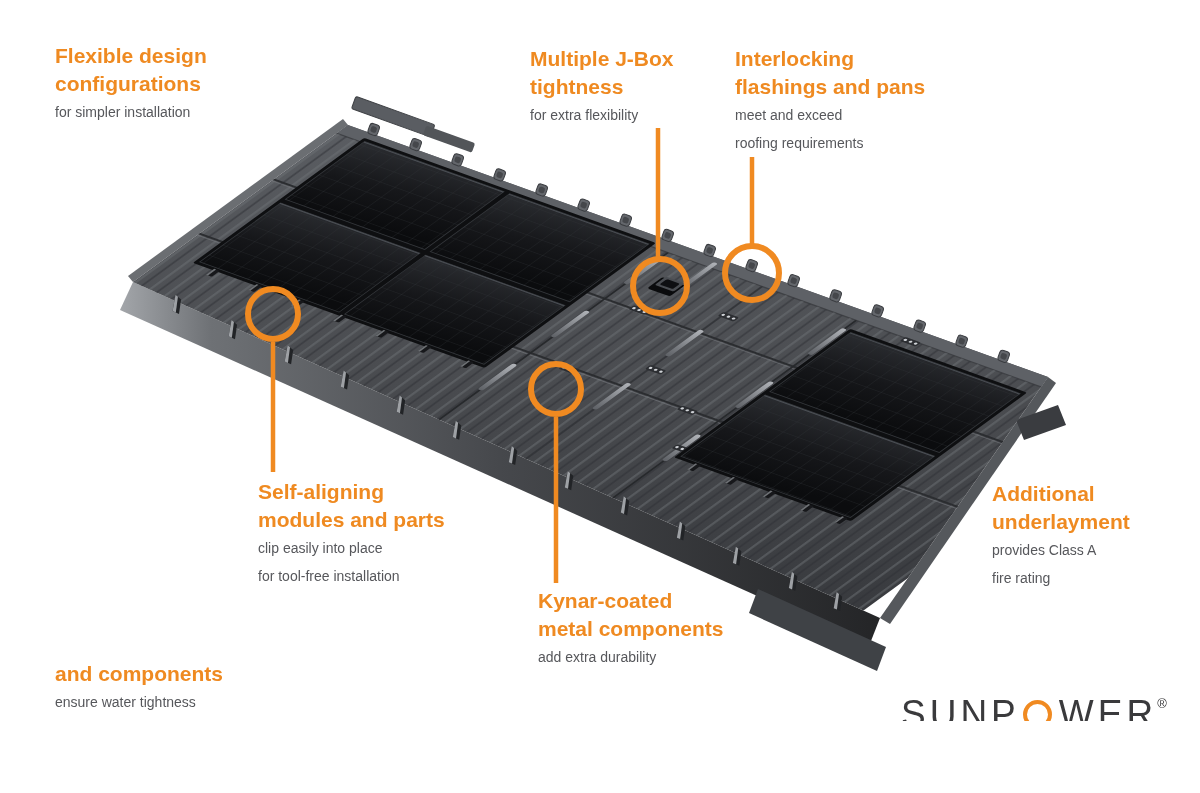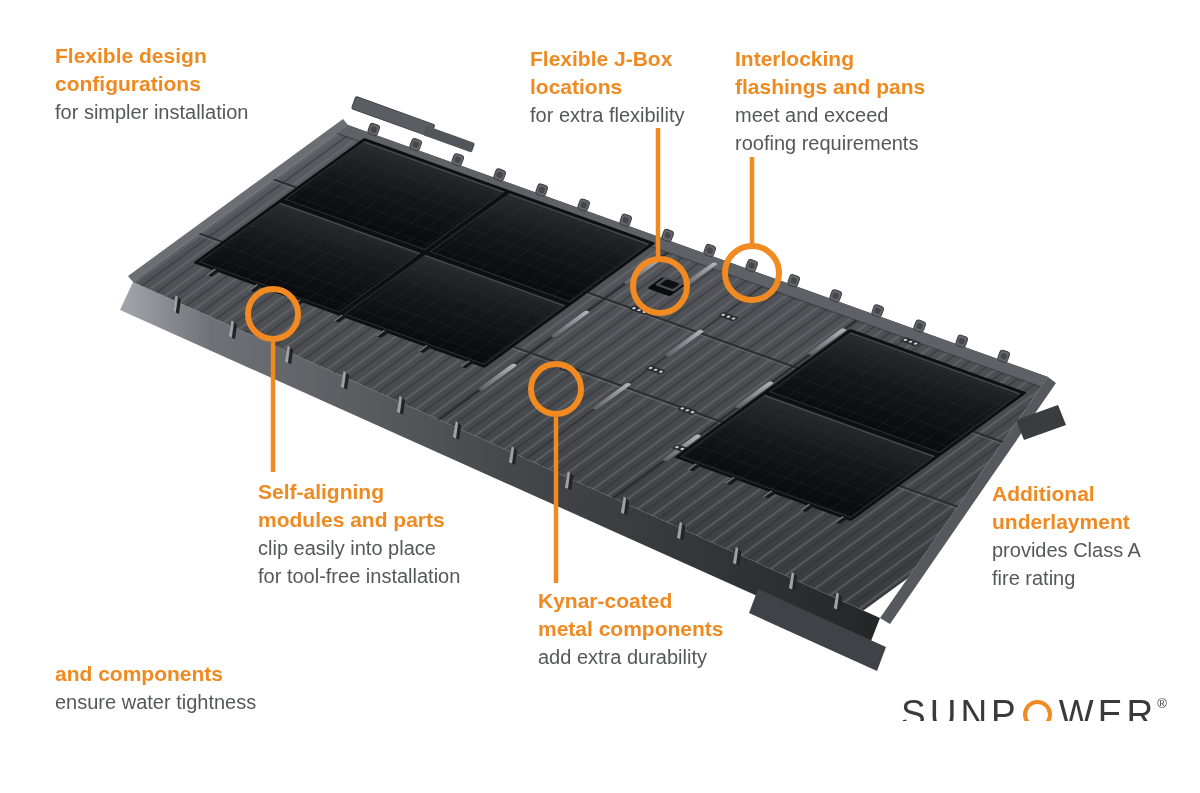--- a/index.html
+++ b/index.html
@@ -1,21 +1,21 @@
 <!DOCTYPE html>
 <html><head>
 <meta charset="utf-8">
 <style>
   html,body{margin:0;padding:0;background:#ffffff;}
   .stage{position:relative;width:1200px;height:721px;background:#ffffff;overflow:hidden;
          font-family:"Liberation Sans","DejaVu Sans",sans-serif;}
   .art{position:absolute;left:0;top:0;}
   .callout{position:absolute;white-space:nowrap;line-height:28px;}
   .callout .title{font-size:21px;font-weight:700;color:#ef8a21;}
-  .callout .sub{font-size:20px;font-weight:400;color:#56575b;}
+  .callout .sub{font-size:14px;font-weight:400;color:#56575b;}
   .logo{position:absolute;left:901px;top:694px;color:#3a3a3c;font-size:37px;
         letter-spacing:4px;font-weight:400;display:flex;align-items:center;}
   .logo .logo-txt{display:inline-block;transform:scaleY(1.04);}
   .logo .logo-o{display:inline-block;width:21px;height:21px;border:4.5px solid #f08a21;
         border-radius:50%;margin:0 7px 2px 3px;}
   .logo .logo-reg{font-size:13px;letter-spacing:0;align-self:flex-start;margin-top:2px;}
 </style>
 </head>
 <body>
 
@@ -247,22 +247,22 @@
     </g>
   </svg>
 
   <div class="callout" style="left:55px;top:42px">
     <div class="title">Flexible design</div>
     <div class="title">configurations</div>
     <div class="sub">for simpler installation</div>
   </div>
 
   <div class="callout" style="left:530px;top:45px">
-    <div class="title">Flexible J-Box</div>
-    <div class="title">locations</div>
+    <div class="title">Multiple J-Box</div>
+    <div class="title">tightness</div>
     <div class="sub">for extra flexibility</div>
   </div>
 
   <div class="callout" style="left:735px;top:45px">
     <div class="title">Interlocking</div>
     <div class="title">flashings and pans</div>
     <div class="sub">meet and exceed</div>
     <div class="sub">roofing requirements</div>
   </div>
 

